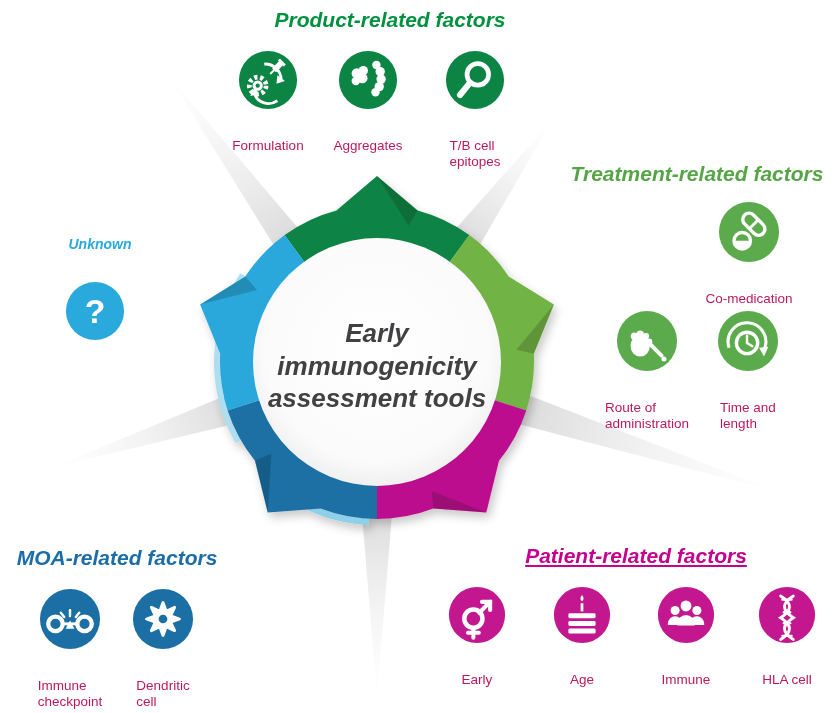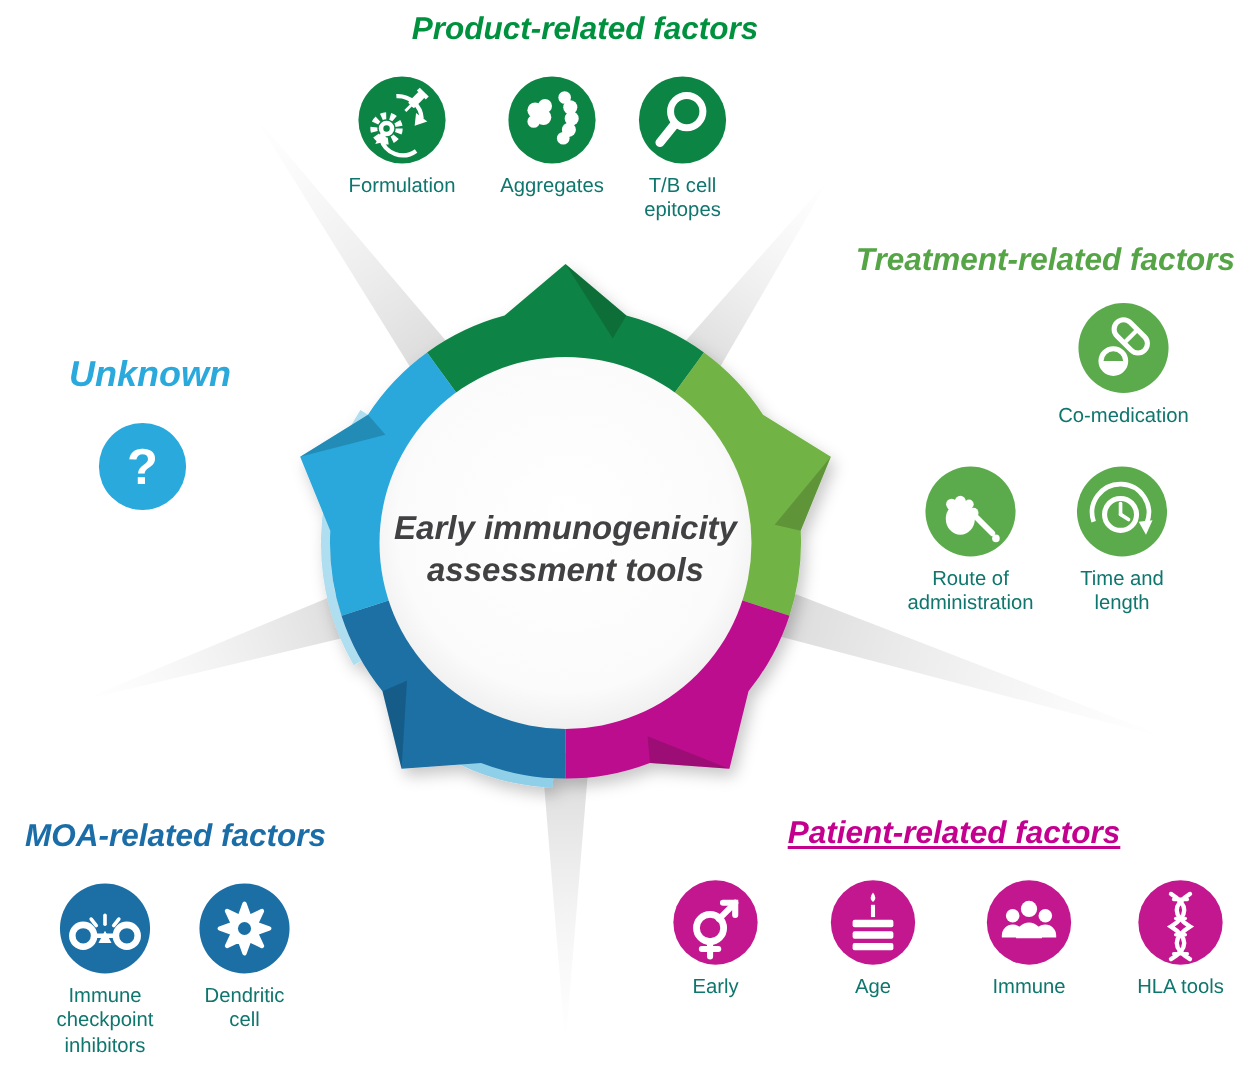--- a/index.html
+++ b/index.html
@@ -1,29 +1,29 @@
 <!DOCTYPE html>
 <html><head>
 <meta charset="utf-8">
 <style>
   html,body{margin:0;padding:0;background:#ffffff;}
   .canvas{position:relative;width:840px;height:713px;background:#ffffff;
           font-family:"Liberation Sans",sans-serif;overflow:hidden;}
   .wheel-svg{position:absolute;left:0;top:0;}
   .section-title{position:absolute;transform:translateX(-50%);
           font-weight:bold;font-style:italic;font-size:21px;white-space:nowrap;}
-  .title-unknown{font-size:24px;}
+  .title-unknown{font-size:14px;}
   .factor-item{position:absolute;transform:translateX(-50%);display:flex;
           flex-direction:column;align-items:center;gap:6px;width:118px;}
   .factor-item svg{display:block;}
-  .factor-label{font-size:13.5px;color:#0f766e;text-align:center;
-          line-height:1.22;white-space:pre-line;}
+  .factor-label{font-size:13.5px;color:#be185d;
+          line-height:1.22;white-space:pre-line;margin-top:22px;}
   .center-label{position:absolute;left:377px;top:366px;transform:translate(-50%,-50%);
           width:270px;text-align:center;font-weight:bold;font-style:italic;
-          font-size:22px;line-height:1.25;color:#414042;white-space:pre-line;}
+          font-size:26px;line-height:1.25;color:#414042;white-space:pre-line;}
   .w{fill:#ffffff;}
   .ws{stroke:#ffffff;fill:none;}
 </style>
 </head>
 <body>
 
 <div class="canvas">
 
   <svg class="wheel-svg" width="840" height="713" viewBox="0 0 840 713">
     <defs>
@@ -128,21 +128,21 @@
         <circle cx="41" cy="16" r="4.5"></circle>
           <circle cx="45" cy="23" r="5"></circle>
         <circle cx="46" cy="31" r="5"></circle>
           <circle cx="44" cy="39" r="5"></circle>
         <circle cx="40" cy="45" r="4.5"></circle>
       </g>
     </svg>
     <div class="factor-label">Aggregates</div>
   </div>
 
-  <div class="factor-item" style="left:455px;top:50px">
+  <div class="factor-item" style="left:475px;top:50px">
     <svg width="60" height="60" viewBox="0 0 64 64">
       <circle cx="32" cy="32" r="31" fill="#0B8444"></circle>
       <circle cx="35" cy="26" r="11.5" class="ws" stroke-width="5"></circle>
       <line x1="26.5" y1="35" x2="16" y2="48" class="ws" stroke-width="6.5" stroke-linecap="round"></line>
     </svg>
     <div class="factor-label">T/B cell
 epitopes</div>
   </div>
 
   <div class="section-title" style="left: 697px; top: 162px; color: rgb(85, 165, 70);">Treatment-related factors</div>
@@ -237,21 +237,21 @@
       <circle cx="32" cy="32" r="31" fill="#C2178F"></circle>
       <path d="M25 11 C38 19 38 27 25 35 C38 43 38 51 25 59" class="ws" stroke-width="3.2" stroke-linecap="round"></path>
       <path d="M39 11 C26 19 26 27 39 35 C26 43 26 51 39 59" class="ws" stroke-width="3.2" stroke-linecap="round"></path>
       <g class="ws" stroke-width="2.6" stroke-linecap="round">
         <line x1="27" y1="15" x2="37" y2="15"></line>
         <line x1="28.5" y1="29" x2="35.5" y2="29"></line>
         <line x1="28.5" y1="41" x2="35.5" y2="41"></line>
         <line x1="27" y1="55" x2="37" y2="55"></line>
       </g>
     </svg>
-    <div class="factor-label">HLA tools</div>
+    <div class="factor-label">HLA cell</div>
   </div>
 
   <div class="section-title" style="left: 117px; top: 546px; color: rgb(27, 109, 168);">MOA-related factors</div>
 
   <div class="factor-item" style="left:70px;top:588px">
     <svg width="62" height="62" viewBox="0 0 64 64">
       <circle cx="32" cy="32" r="31" fill="#1C6FA4"></circle>
       <line x1="24" y1="37" x2="40" y2="37" class="ws" stroke-width="3"></line>
       <circle cx="17" cy="37" r="7.5" class="ws" stroke-width="4.5"></circle>
       <circle cx="47" cy="37" r="7.5" class="ws" stroke-width="4.5"></circle>

